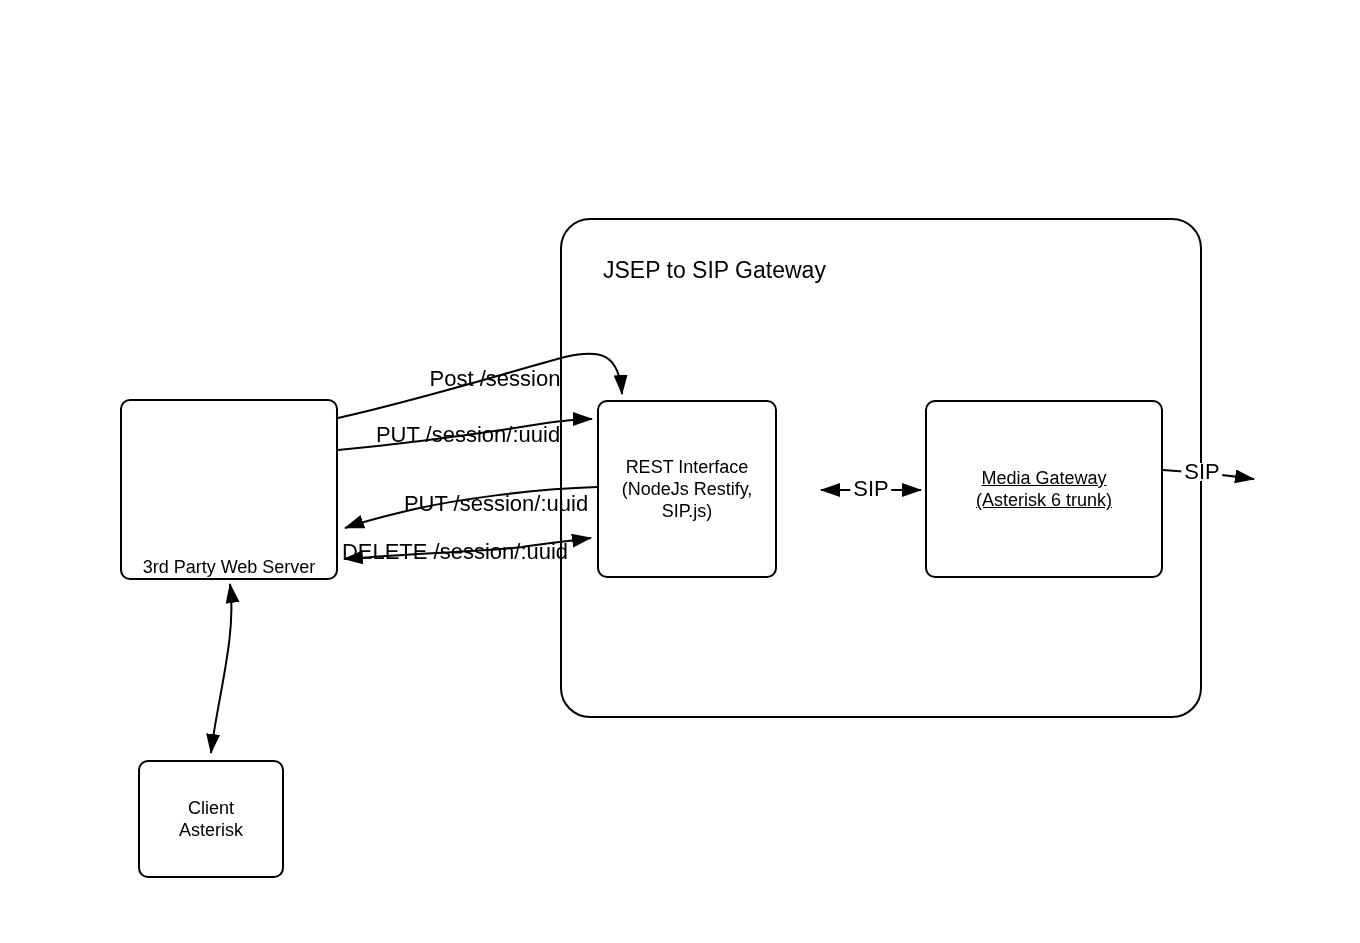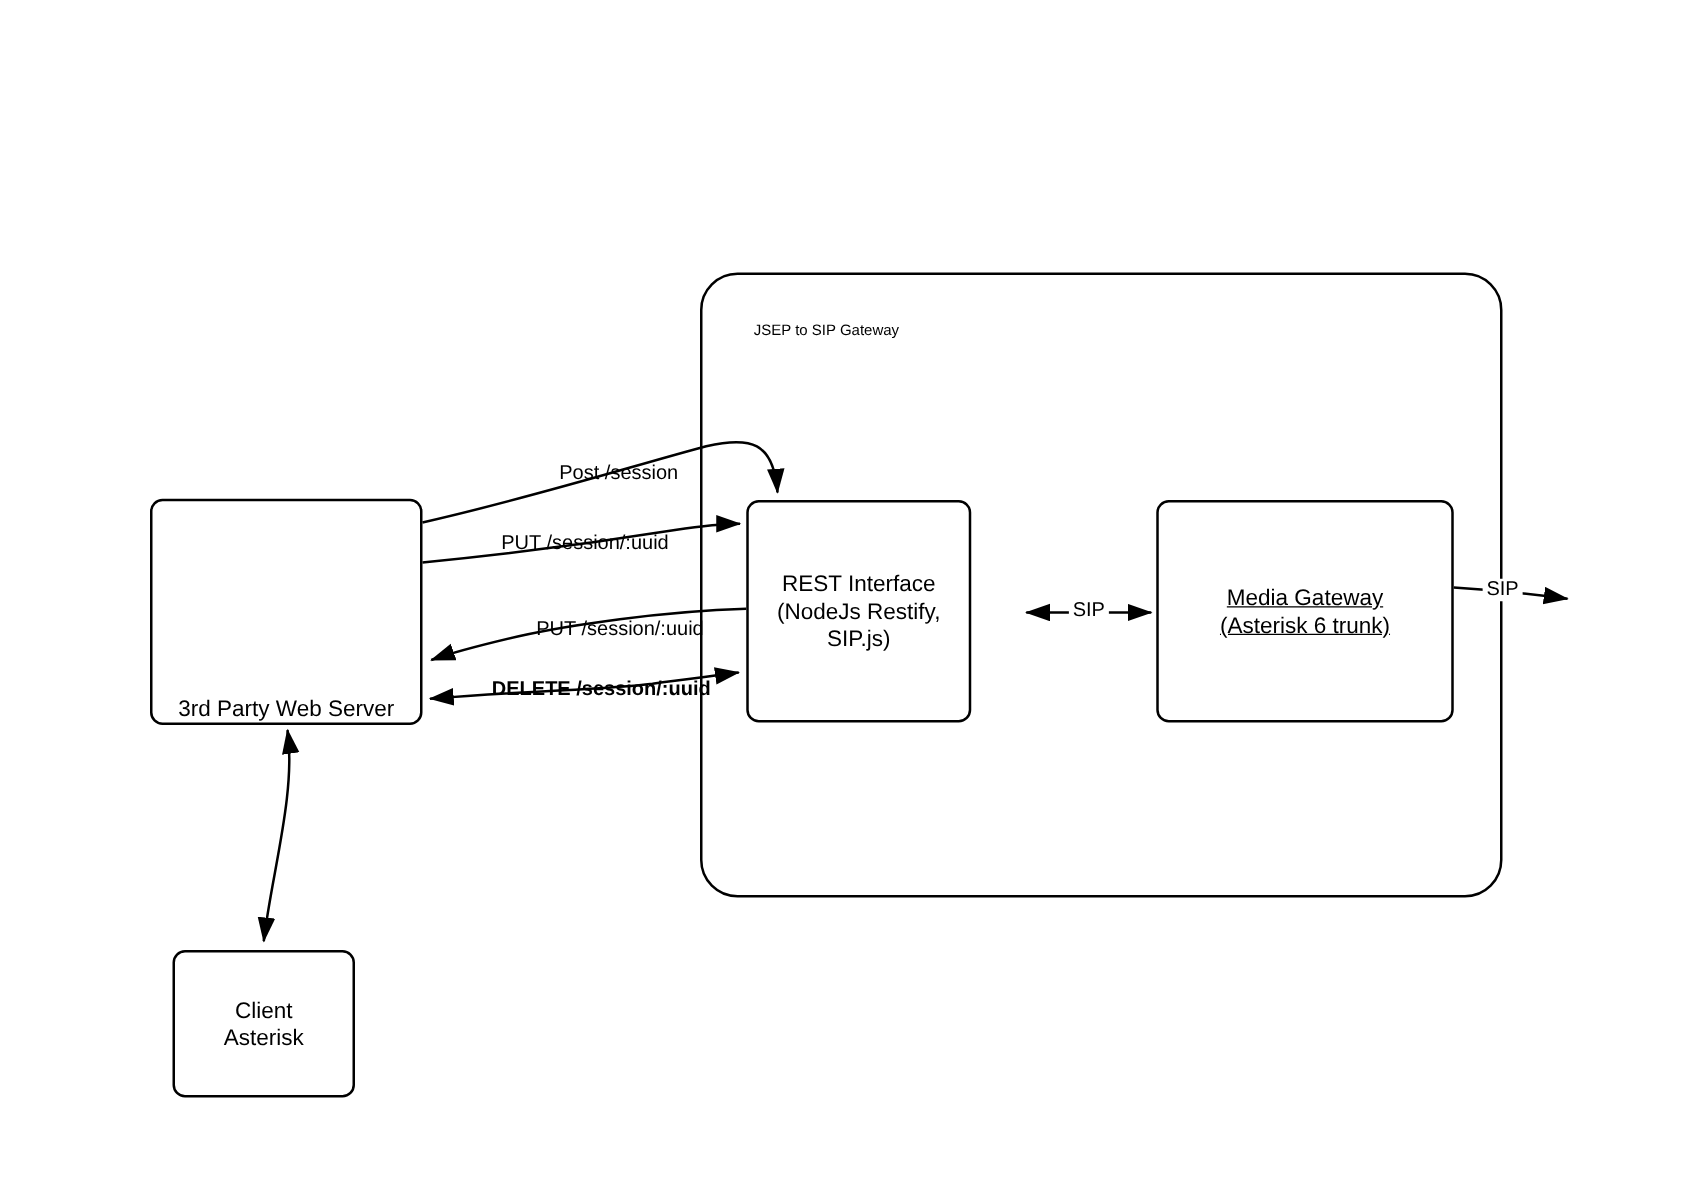--- a/index.html
+++ b/index.html
@@ -28,42 +28,42 @@
     position: absolute;
     left: 560px; top: 218px;
     width: 642px; height: 500px;
     border: 2px solid #000;
     border-radius: 30px;
     background: transparent;
   }
   .container-title {
     position: absolute;
     left: 603px; top: 257px;
-    font-size: 12px;
+    font-size: 23px;
     white-space: nowrap;
   }
 
   .node-web-server     { left: 120px; top: 399px; width: 218px; height: 181px; justify-content: flex-end; }
   .node-rest-interface { left: 597px; top: 400px; width: 180px; height: 178px; }
   .node-media-gateway  { left: 925px; top: 400px; width: 238px; height: 178px; text-decoration: underline; }
   .node-client-browser { left: 138px; top: 760px; width: 146px; height: 118px; text-align: right; }
 
   .edge-label {
     position: absolute;
     transform: translateX(-50%);
-    font-size: 16px;
+    font-size: 22px;
     line-height: 18px;
     white-space: nowrap;
   }
   .edge-label.masked { background: #ffffff; padding: 0 3px; }
 
   .lbl-post       { left: 495px;  top: 370px; }
   .lbl-put-req    { left: 468px;  top: 426px; }
   .lbl-put-resp   { left: 496px;  top: 495px; }
-  .lbl-delete     { left: 481px;  top: 543px; font-weight: bold; }
+  .lbl-delete     { left: 455px;  top: 543px; }
   .lbl-sip-mid    { left: 871px;  top: 480px; }
   .lbl-sip-out    { left: 1202px; top: 463px; }
 </style>
 </head>
 <body>
 
 <div class="canvas">
 
   <svg class="edges-svg" viewBox="0 0 1360 943" xmlns="http://www.w3.org/2000/svg">
     <defs>

